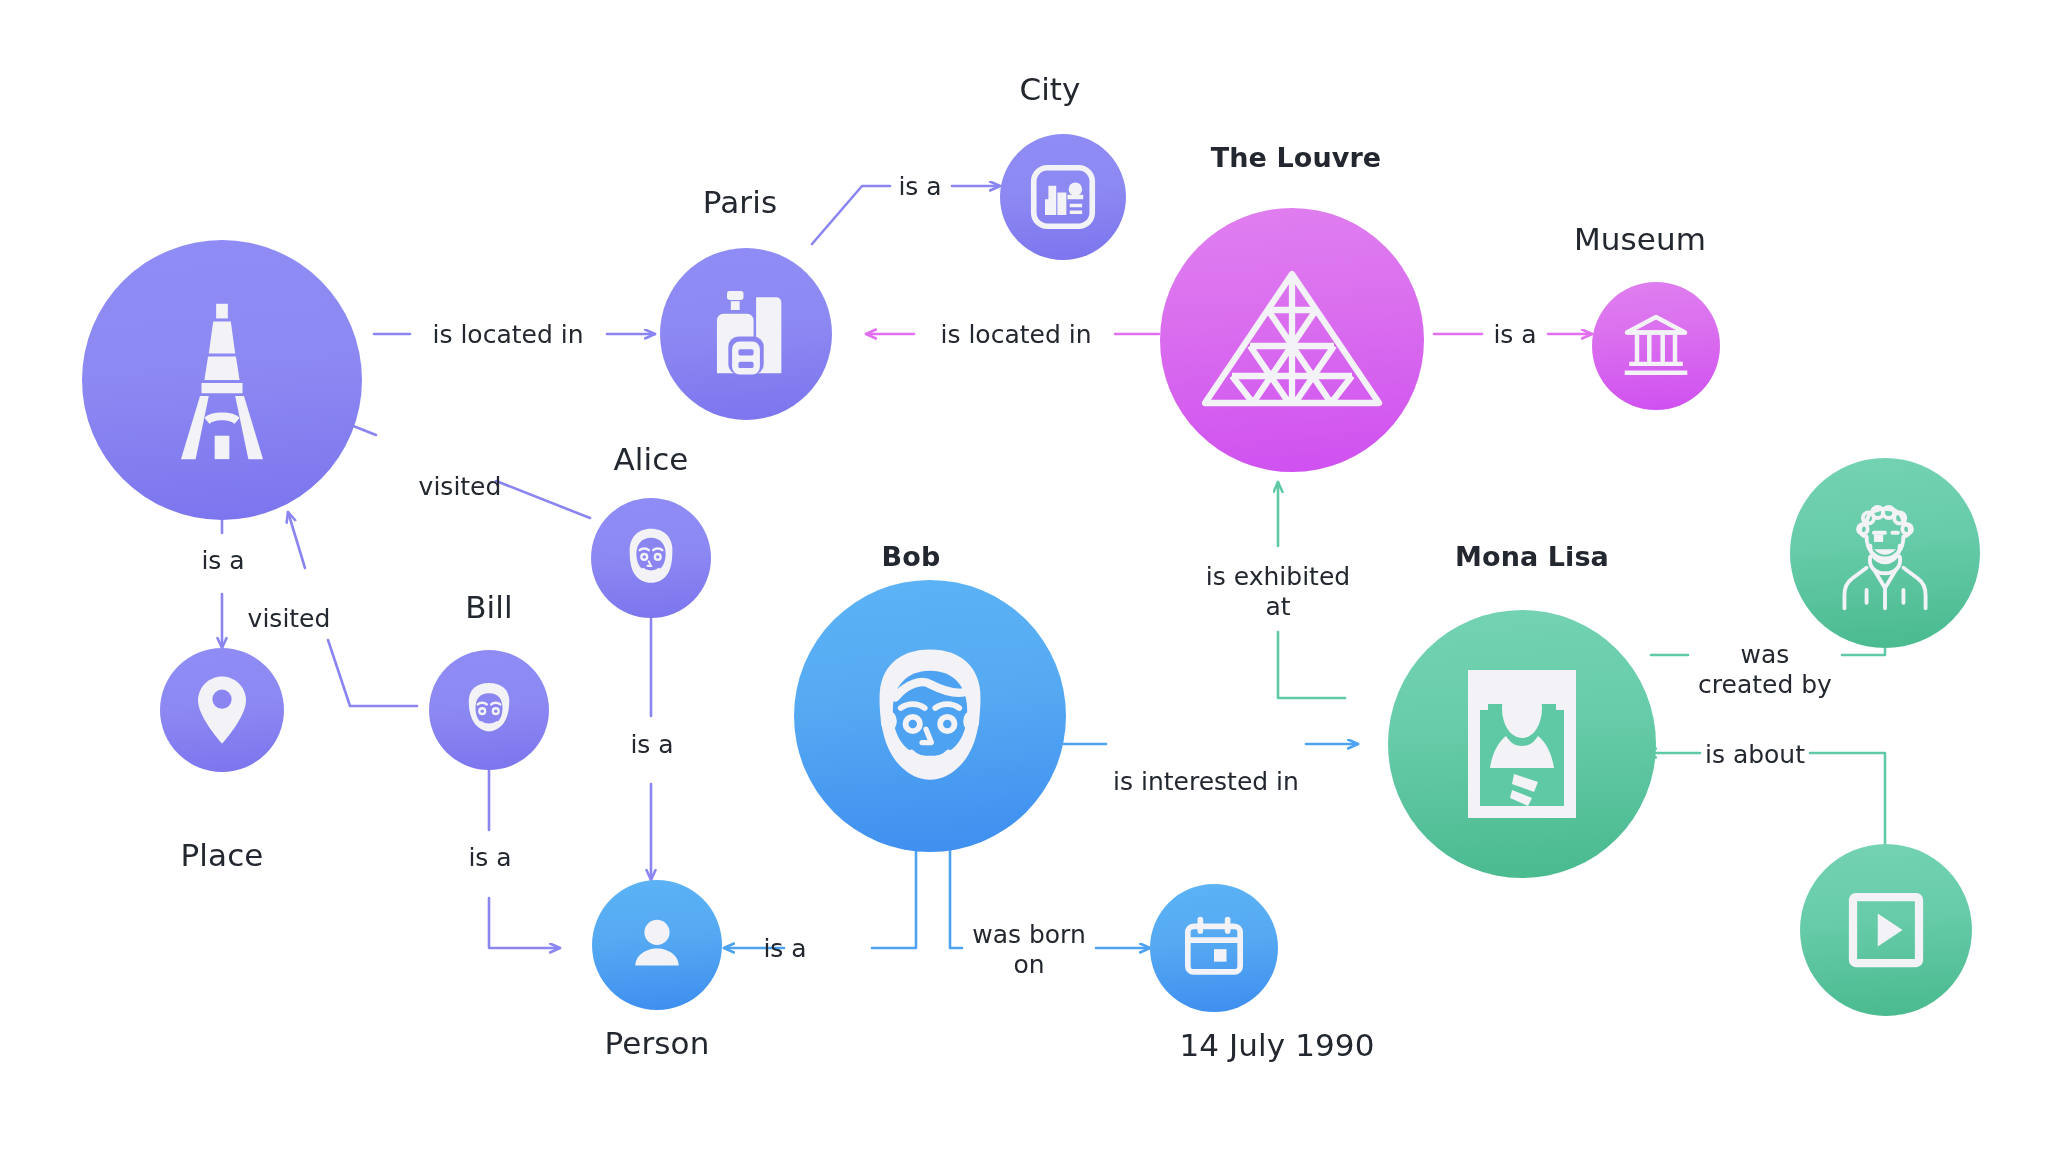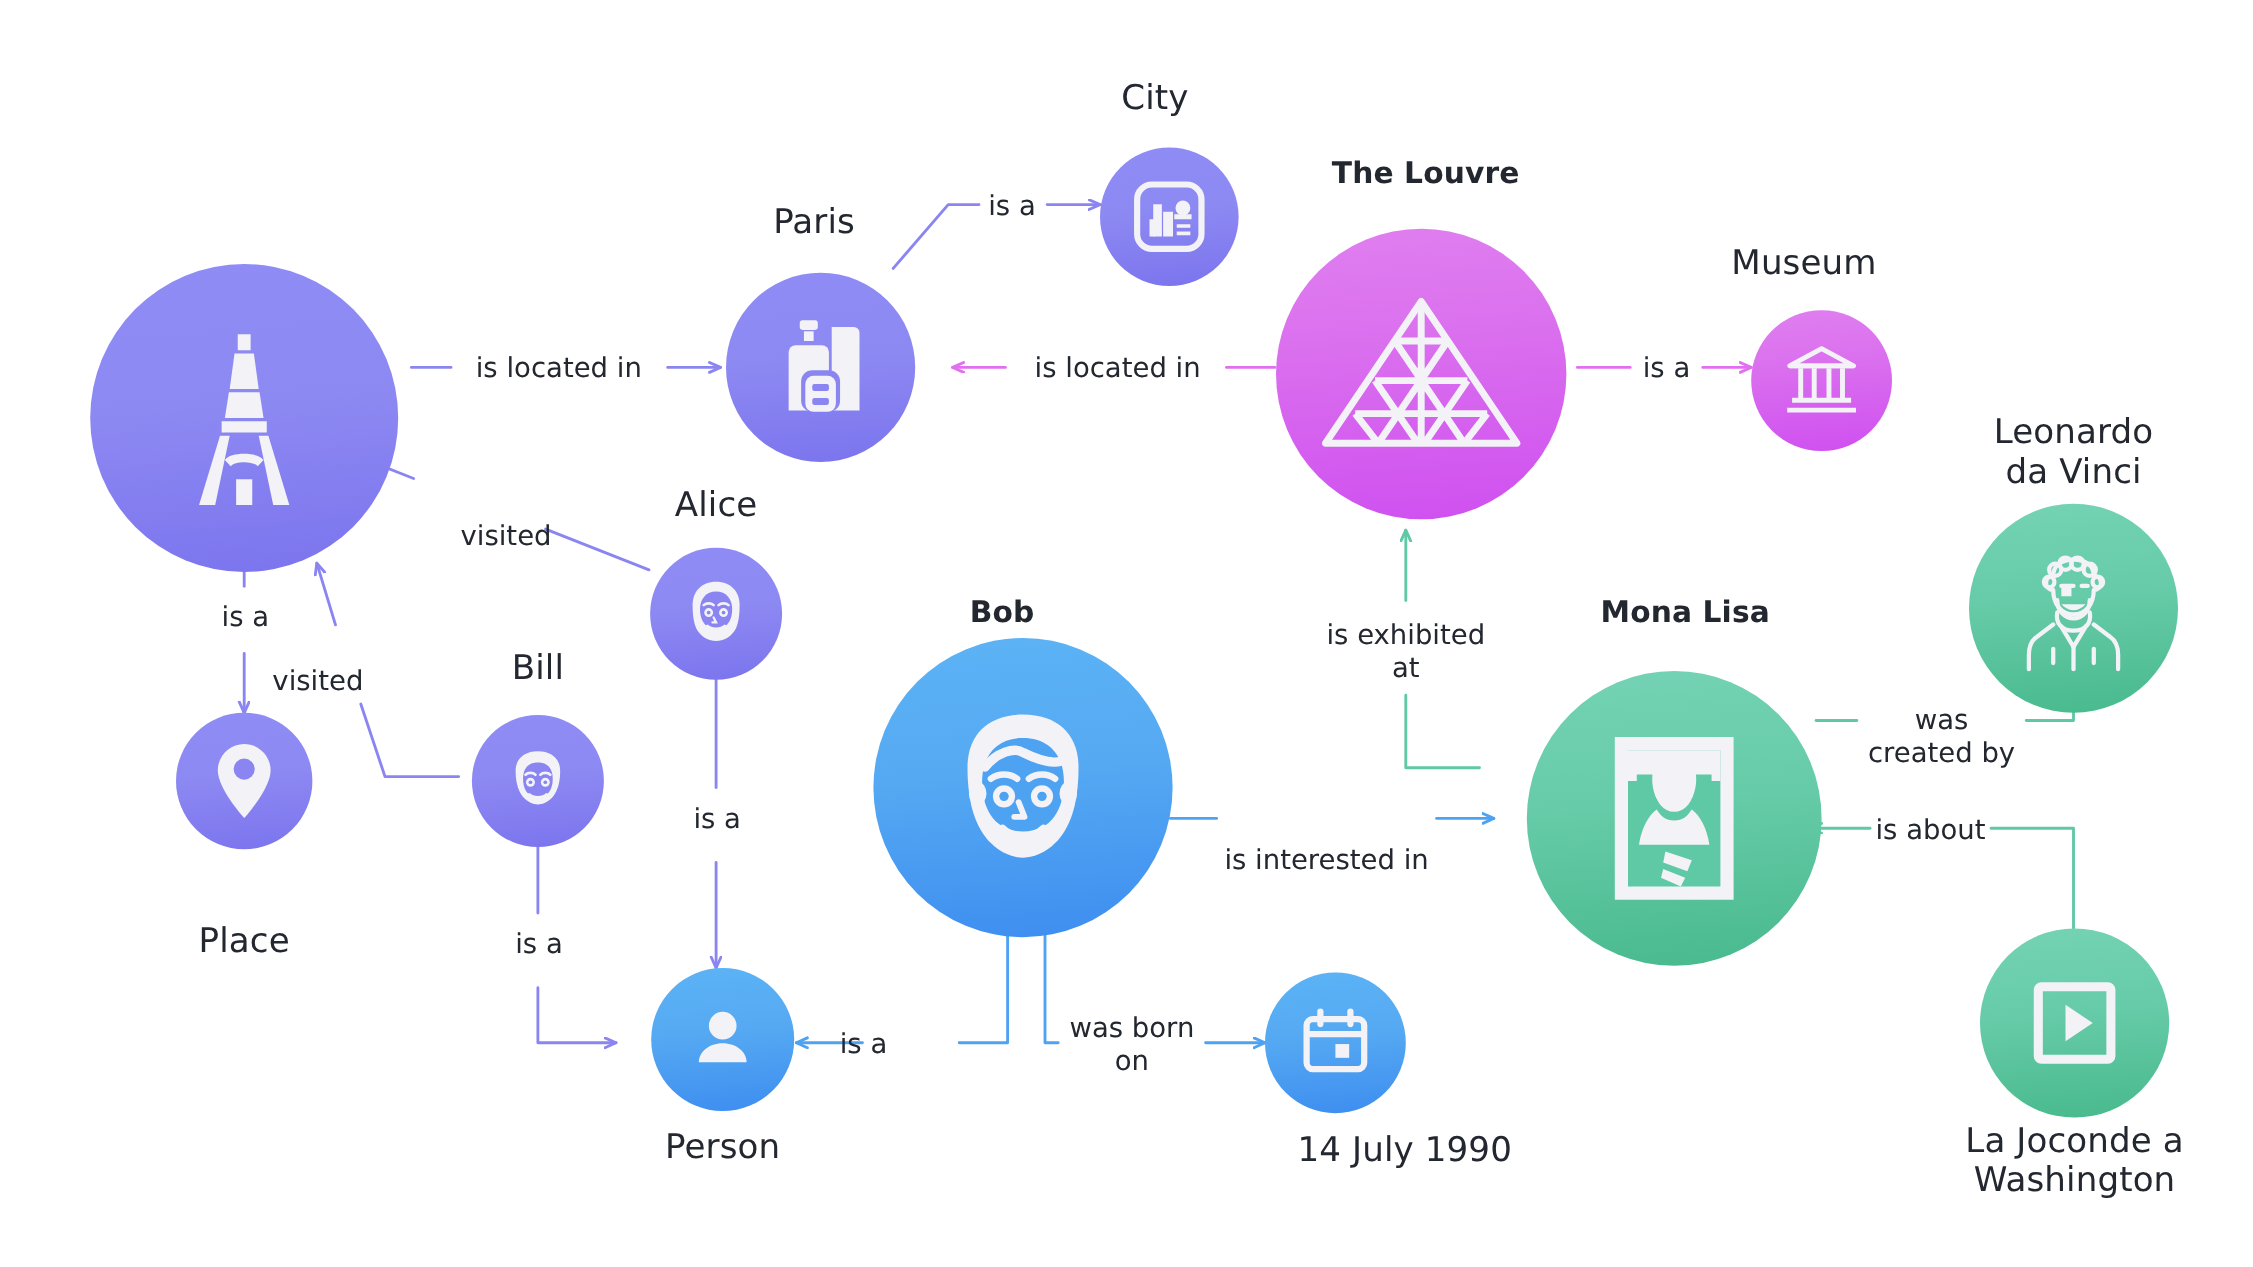--- a/index.html
+++ b/index.html
@@ -257,22 +257,20 @@
         <path d="M13 20h34v5H13z" fill="#5fc9a5"></path>
         <ellipse cx="30" cy="26" rx="9" ry="11"></ellipse>
         <path d="M20 22c0-8 4-12 10-12s10 4 10 12c0 4-1 7-2 9l-3-2c1-2 1-5 1-7 0-5-2-8-6-8s-6 3-6 8c0 2 0 5 1 7l-3 2c-1-2-2-5-2-9z"></path>
         <path d="M22 36c-4 3-7 9-8 16h32c-1-7-4-13-8-16-2 3-4 5-8 5s-6-2-8-5z"></path>
         <path d="M26 55l12 4-2 5-11-4z"></path>
         <path d="M25 63l10 4-2 4-9-4z"></path>
       </svg>
     </span>
   </div>
 
-  <div class="nlabel lbl-reg" style="left:1785px;top:376px;width:200px;">Leonardo
-da Vinci</div>
   <div class="node g-green" style="left:1790px;top:458px;width:190px;height:190px;">
     <span>
       <svg width="118" height="118" viewBox="0 0 64 64" fill="none" stroke="#f2f2f7" stroke-width="2.1" stroke-linecap="round" stroke-linejoin="round">
         <path d="M22 16c0-5 4-8 10-8s10 3 10 8c2 0 3.5 1.5 3.5 3.5S44 23 42 23c0 7-4 12-10 12s-10-5-10-12c-2 0-3.5-1.5-3.5-3.5S20 16 22 16z"></path>
         <circle cx="23" cy="13" r="3"></circle>
           <circle cx="28" cy="10" r="3"></circle>
         <circle cx="34" cy="10" r="3"></circle>
           <circle cx="40" cy="13" r="3"></circle>
         <circle cx="20" cy="19" r="2.6"></circle>
           <circle cx="44" cy="19" r="2.6"></circle>
@@ -290,22 +288,20 @@
   </div>
 
   <div class="node g-green" style="left:1800px;top:844px;width:172px;height:172px;">
     <span>
       <svg width="88" height="88" viewBox="0 0 64 64">
         <rect x="8" y="8" width="48" height="48" rx="2" fill="none" stroke="#f2f2f7" stroke-width="6"></rect>
         <path d="M26 20l18 12-18 12z" fill="#f2f2f7"></path>
       </svg>
     </span>
   </div>
-  <div class="nlabel lbl-reg" style="left:1766px;top:1020px;width:240px;">La Joconde a
-Washington</div>
 
   <div class="elabel" style="left:400px;top:320px;width:216px;">is located in</div>
   <div class="elabel" style="left:880px;top:172px;width:80px;">is a</div>
   <div class="elabel" style="left:908px;top:320px;width:216px;">is located in</div>
   <div class="elabel" style="left:1470px;top:320px;width:90px;">is a</div>
   <div class="elabel" style="left:182px;top:546px;width:82px;">is a</div>
   <div class="elabel" style="left:390px;top:472px;width:140px;">visited</div>
   <div class="elabel" style="left:219px;top:604px;width:140px;">visited</div>
   <div class="elabel" style="left:611px;top:730px;width:82px;">is a</div>
   <div class="elabel" style="left:449px;top:843px;width:82px;">is a</div>

